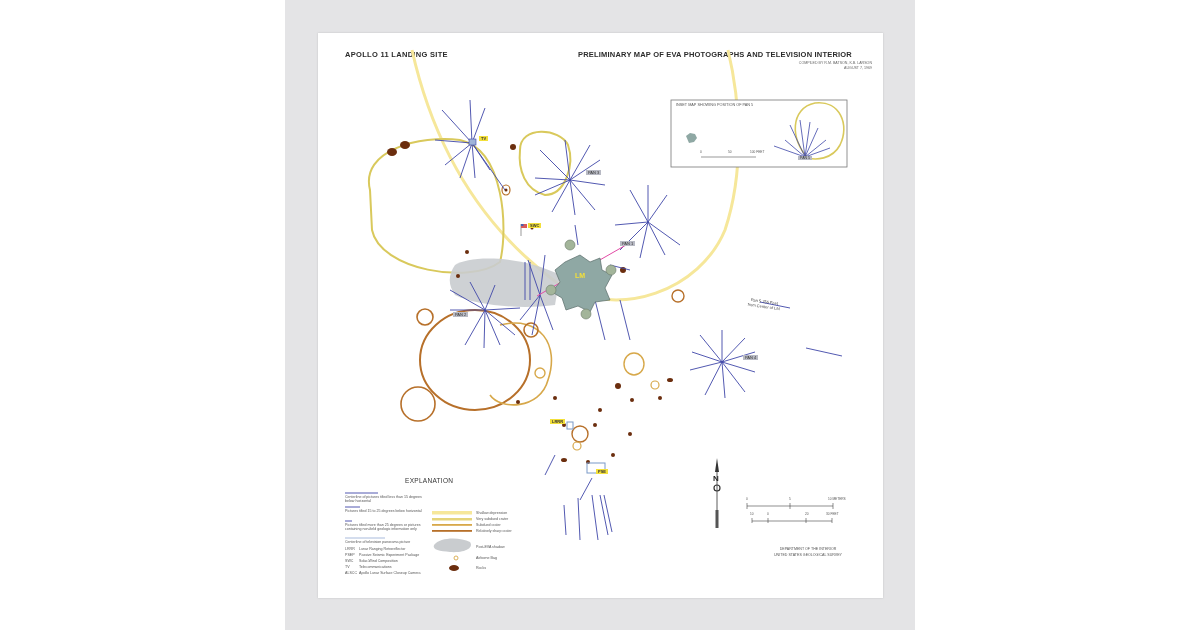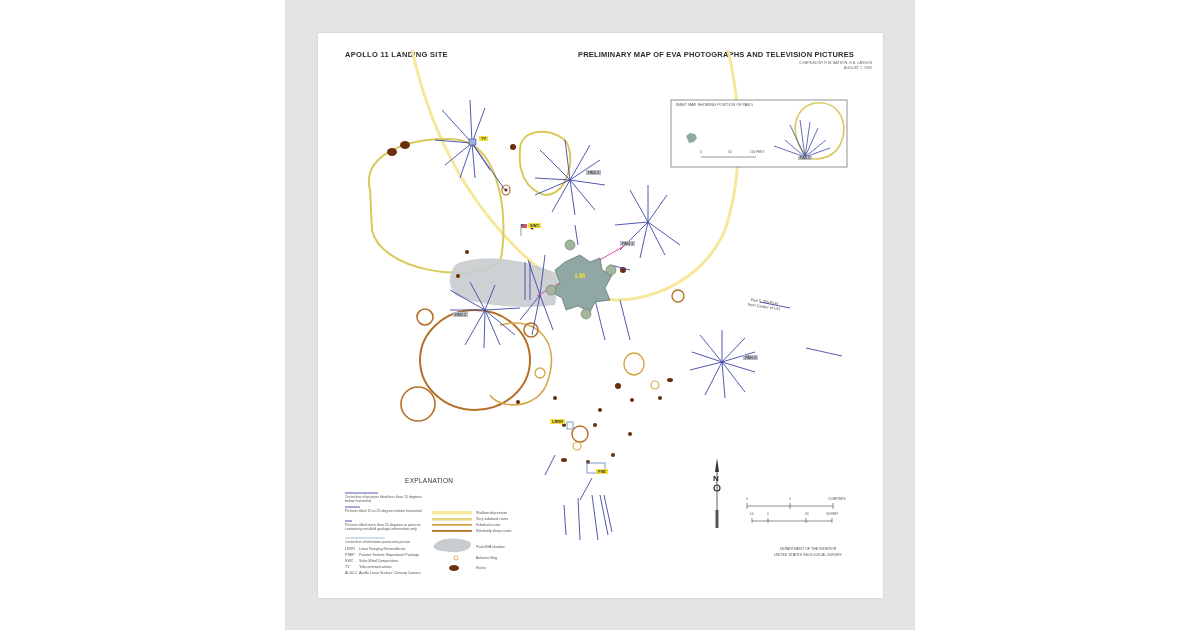--- a/index.html
+++ b/index.html
@@ -20,21 +20,21 @@
   .inset-title { position:absolute; left:676px; top:103px; font-size:3.8px; color:#555; }
   .pos-note { position:absolute; left:748px; top:299px; font-size:4px; color:#444; transform:rotate(8deg); text-align:center; line-height:5px; }
 </style>
 </head>
 <body>
 
 <div class="frame"></div>
 <div class="poster"></div>
 
 <div class="title-left">APOLLO 11 LANDING SITE</div>
-<div class="title-right">PRELIMINARY MAP OF EVA PHOTOGRAPHS AND TELEVISION PICTURES</div>
+<div class="title-right">PRELIMINARY MAP OF EVA PHOTOGRAPHS AND TELEVISION INTERIOR</div>
 <div class="credit c1">COMPILED BY R.M. BATSON, K.B. LARSON</div>
 <div class="credit c2">AUGUST 7, 1969</div>
 
 <svg class="map" width="565" height="565" viewBox="318 33 565 565">
 
   <path d="M412 50 C 430 130, 470 220, 560 285 C 620 320, 700 290, 725 230 C 745 170, 740 100, 728 50" fill="none" stroke="#f6e79a" stroke-width="3"></path>
 
   <path d="M370 190 C 360 150, 420 135, 460 140 C 505 150, 508 230, 500 262 C 470 285, 380 270, 372 230 Z" fill="none" stroke="#d9c95c" stroke-width="2"></path>
   <path d="M520 150 C 520 125, 560 128, 568 145 C 575 165, 565 195, 545 195 C 525 190, 518 170, 520 150 Z" fill="none" stroke="#d9c95c" stroke-width="2"></path>
 

